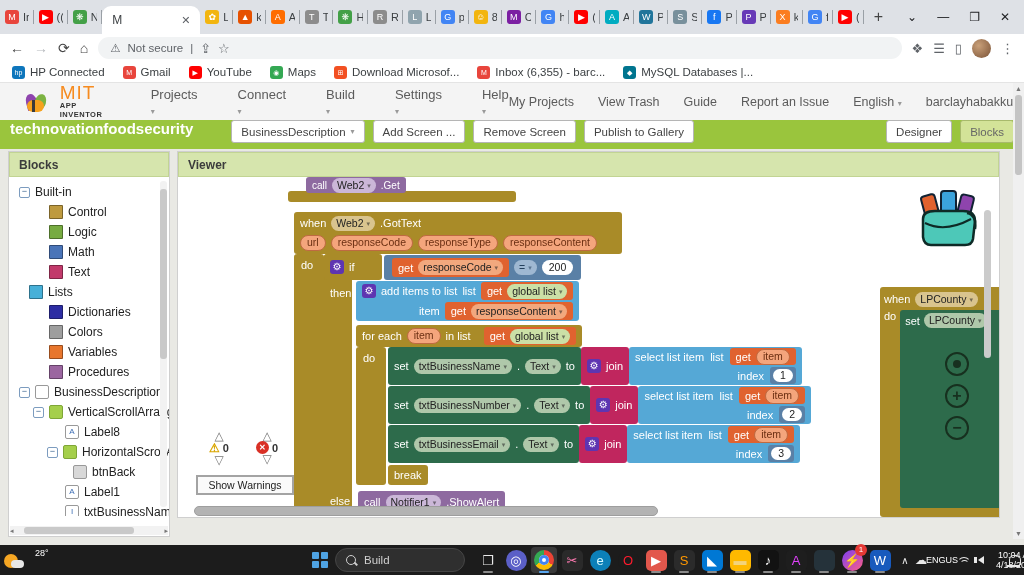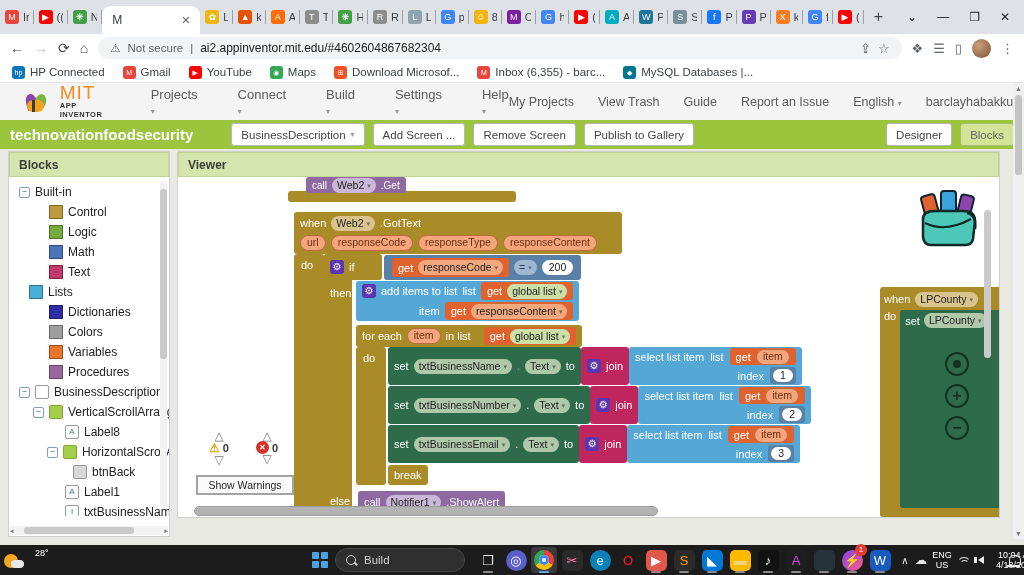--- a/index.html
+++ b/index.html
@@ -37,21 +37,21 @@
   .leaf{width:13px;height:16px;border-radius:50% 50% 50% 0}
   #bee{width:20px;height:12px;background:#F6A21E;border-radius:7px;position:relative;margin-top:9px;margin-left:-24px}
   #bee::after{content:'';position:absolute;left:5px;top:0;width:3px;height:12px;background:#3B3B3B}
   #mitword{color:#F68B1F;font-weight:normal;font-size:19px;letter-spacing:1px;line-height:16px}
   #appinv{font-size:7.5px;color:#333;font-weight:bold;letter-spacing:.5px}
   .menu{font-size:13px;color:#5B5B5B;margin-left:40px}
   .car{font-size:8px;color:#999}
   #headlinks{margin-left:auto;display:flex;gap:24px;align-items:center;margin-right:40px}
   #headlinks .hl{font-size:12.5px;color:#5B5B5B;white-space:nowrap}
   
-  #greenbar{left:0;top:120px;width:1024px;height:29px;background:#9AC53D;display:flex;align-items:center;padding:0 10px;box-sizing:border-box;gap:8px}
+  #greenbar{left:0;top:120px;width:1024px;height:29px;background:#9AC53D;display:flex;padding:0 10px;box-sizing:border-box;gap:8px}
   #proj{color:#fff;font-weight:bold;font-size:15px;margin-right:30px}
   .gbtn{background:#fff;border:1px solid #B5B5B5;border-radius:3px;height:21px;display:flex;align-items:center;gap:5px;padding:0 9px;font-size:11.5px;color:#444;white-space:nowrap}
   .gbtn.sel{background:#D3E398;color:#666;border-color:#A8BA6C}
   
   .phead{height:25px;background:#D6E5AD;border:1px solid #C2D493;box-sizing:border-box;display:flex;align-items:center;padding-left:9px;font-size:12px;font-weight:bold;color:#3C3C3C}
   #sidebar{left:8px;top:151px;width:162px;height:386px;background:#fff;border:1px solid #CFCFCF;box-sizing:border-box}
   #tree{position:relative;height:334px;overflow:hidden;padding-top:5px}
   .trow{height:20px;display:flex;align-items:center;gap:5px;font-size:12px;color:#222;white-space:nowrap;overflow:hidden}
   .colsq{width:12px;height:12px;border:1px solid rgba(0,0,0,.35);border-radius:1px;flex:0 0 auto}
   .coll{width:9px;height:9px;border:1px solid #7C9CBF;border-radius:2px;color:#35608D;font-size:9px;line-height:7px;text-align:center;background:#fff;flex:0 0 auto}
@@ -230,21 +230,20 @@
 
 <div class="abs" id="addr">
   <span class="navic">←</span>
   <span class="navic dis">→</span>
   <span class="navic">⟳</span>
   <span class="navic">⌂</span>
   <div id="omni">
     <span class="sec">⚠</span>
     <span class="sec">Not secure</span>
     <span class="sec">|</span>
-    <span class="url">ai2.appinventor.mit.edu/#4602604867682304</span>
     <span class="aic">⇪</span>
     <span class="aic">☆</span>
   </div>
   <span class="aic">❖</span>
   <span class="aic">☰</span>
   <span class="aic">▯</span>
   <span class="avatar"></span>
   <span class="aic">⋮</span>
 </div>
 
@@ -745,21 +744,21 @@
   <div class="tbi run" style="left:839px">
     <span class="tbg" style="border-radius: 50%; background: linear-gradient(135deg, rgb(122, 63, 242), rgb(255, 94, 135)); color: rgb(255, 255, 255);">⚡</span>
     <span style="position:absolute;right:-2px;top:-3px;width:12px;height:12px;border-radius:50%;background:#E53935;color:#fff;font-size:8px;line-height:12px;text-align:center">1</span>
   </div>
   <div class="tbi run" style="left:867px">
       <span class="tbg" style="background: rgb(24, 90, 189); color: rgb(255, 255, 255);">W</span>
     </div>
 
   <div class="trayic" style="left:898px;width:14px;font-size:10px">∧</div>
   <div class="trayic" style="left:912px;width:18px;font-size:12px">☁</div>
-  <div class="trayic twoline" style="left:930px;width:24px;flex-direction:column">
+  <div class="trayic twoline" style="left:930px;width:24px;flex-direction:row">
       <span>ENG</span>
       <span>US</span>
     </div>
 
   <div class="trayic" style="left:956px;width:16px">
     <span class="wifi">
         <i style="width:12px;height:12px;left:0;top:2px"></i>
         <i style="width:7px;height:7px;left:2.5px;top:5px"></i>
       </span>
   </div>

